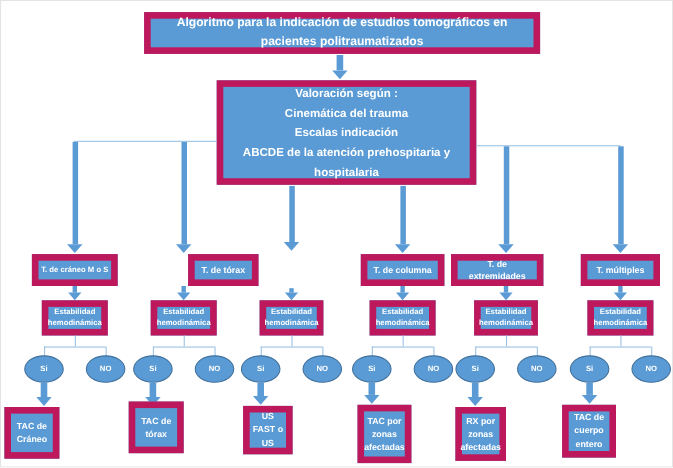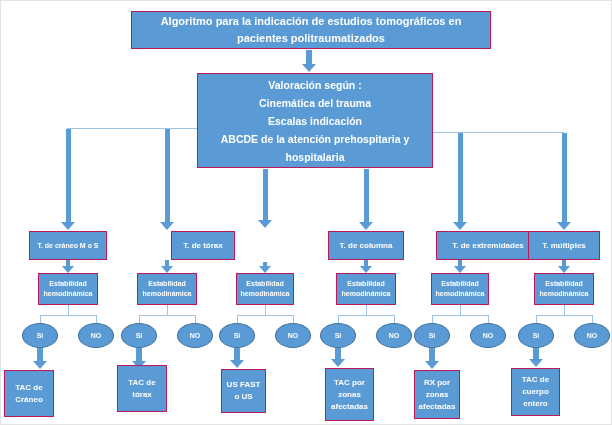--- a/index.html
+++ b/index.html
@@ -2,21 +2,21 @@
 <html><head>
 <meta charset="utf-8">
 <style>
   html,body { margin:0; padding:0; background:#ffffff; }
   .canvas {
     position:relative; width:612px; height:425px;
     background:#ffffff; border:1px solid #e3e3e3; box-sizing:border-box;
     font-family:"Liberation Sans", sans-serif; overflow:hidden;
   }
   .box {
-    position:absolute; background:#5B9BD5; border:1px solid #be185d;
+    position:absolute; background:#5B9BD5; border:6px solid #be185d;
     color:#ffffff; font-weight:bold; text-align:center;
     display:flex; flex-direction:column; align-items:center; justify-content:center;
     box-sizing:border-box; line-height:1.25;
   }
   .title-box   { font-size:11px; line-height:17px; padding:0 10px; }
   .val-box     { font-size:10.5px; line-height:18px; padding:0 8px; }
   .branch-box  { font-size:8px;  line-height:11px; padding:0 2px; }
   .branch-sm   { font-size:7px; }
   .estab-box   { font-size:7px;  line-height:10px; padding:0 2px; }
   .outcome-box { font-size:8px;  line-height:12px; padding:0 2px; }
@@ -79,21 +79,21 @@
       <span class="head"></span>
     </div>
   <div class="varrow" style="left:556px;top:132px;height:97px;">
       <span class="shaft"></span>
       <span class="head"></span>
     </div>
 
   <div class="box branch-box branch-sm" style="left:28px;top:230px;width:78px;height:29px;">T. de cráneo M o S</div>
   <div class="box branch-box" style="left:134px;top:230px;width:64px;height:29px;margin-left:36px;">T. de tórax</div>
   <div class="box branch-box" style="left:327px;top:230px;width:76px;height:29px;">T. de columna</div>
-  <div class="box branch-box" style="left:435px;top:230px;width:104px;height:29px;">T. de extremidades</div>
+  <div class="box branch-box" style="left:409px;top:230px;width:84px;height:29px;">T. de extremidades</div>
   <div class="box branch-box" style="left:527px;top:230px;width:72px;height:29px;">T. múltiples</div>
 
   <div class="varrow small" style="left:61px;top:259px;height:13px;">
       <span class="shaft"></span>
       <span class="head"></span>
     </div>
   <div class="varrow small" style="left:160px;top:259px;height:13px;">
       <span class="shaft"></span>
       <span class="head"></span>
     </div>

